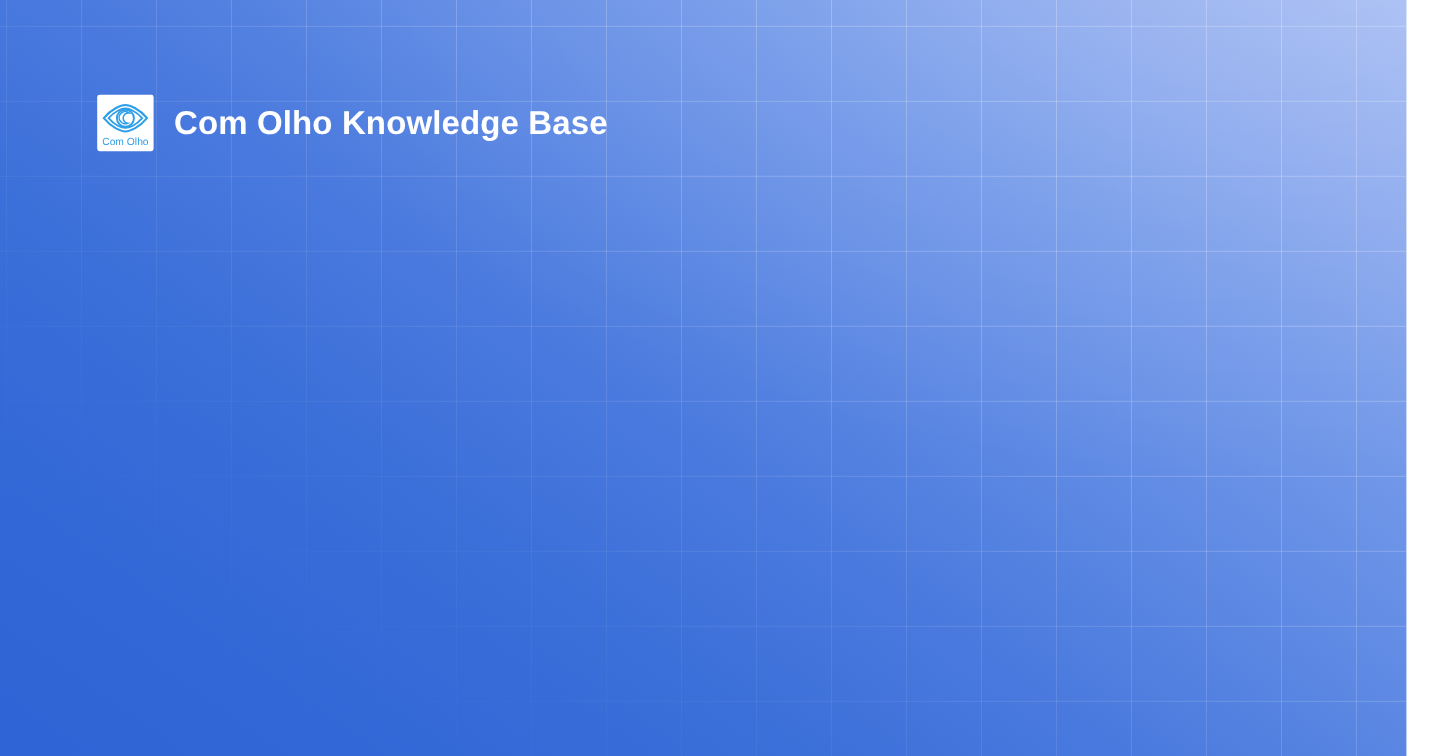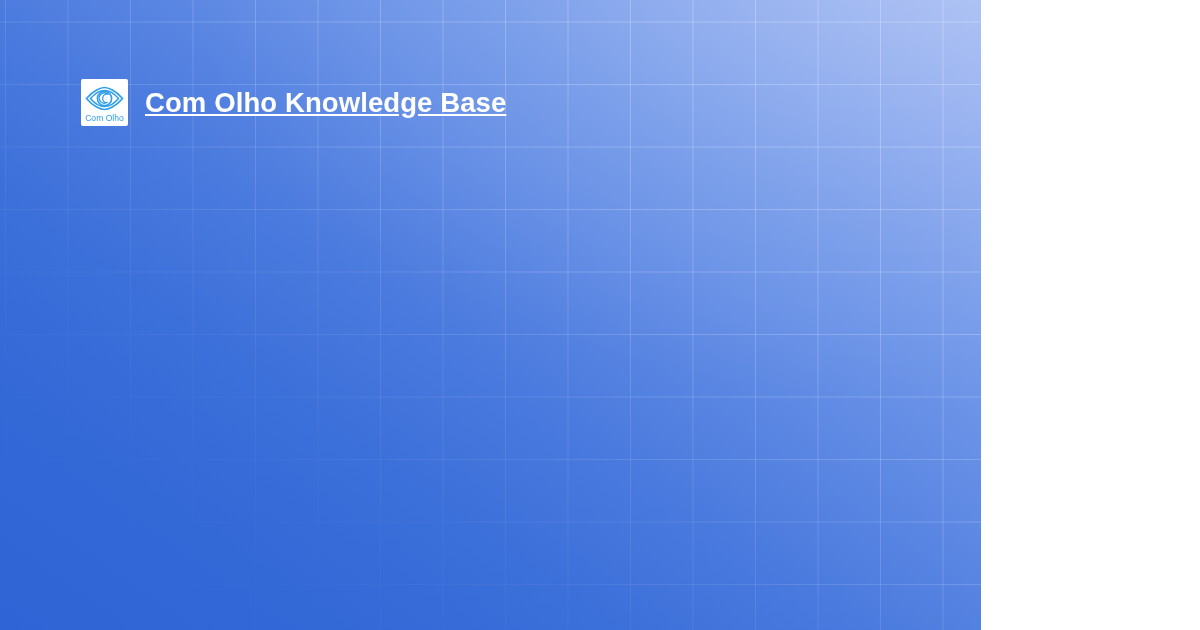--- a/index.html
+++ b/index.html
@@ -5,21 +5,21 @@
 <style>
   html, body {
     margin: 0;
     padding: 0;
     background: #ffffff;
   }
   * { box-sizing: border-box; }
 
   .banner {
     position: relative;
-    width: 981px;
+    width: 1172px;
     height: 630px;
     overflow: hidden;
     font-family: "Liberation Sans", "DejaVu Sans", sans-serif;
     
     background:
       linear-gradient(215deg,
         #9cb5f2 0%,
         #8aa8ee 12%,
         #7399e9 26%,
         #5f8ae4 40%,
@@ -89,21 +89,20 @@
     flex: 0 0 auto;
   }
   .logo-mark svg { display: block; }
   .brand-title {
     color: #ffffff;
     font-size: 27.5px;
     font-weight: bold;
     letter-spacing: 0.1px;
     line-height: 1;
     white-space: nowrap;
-    text-decoration: underline;
   }
 
   
   .hero {
     position: absolute;
     left: 80px;
     top: 444px;
     z-index: 3;
   }
   .hero-title {

